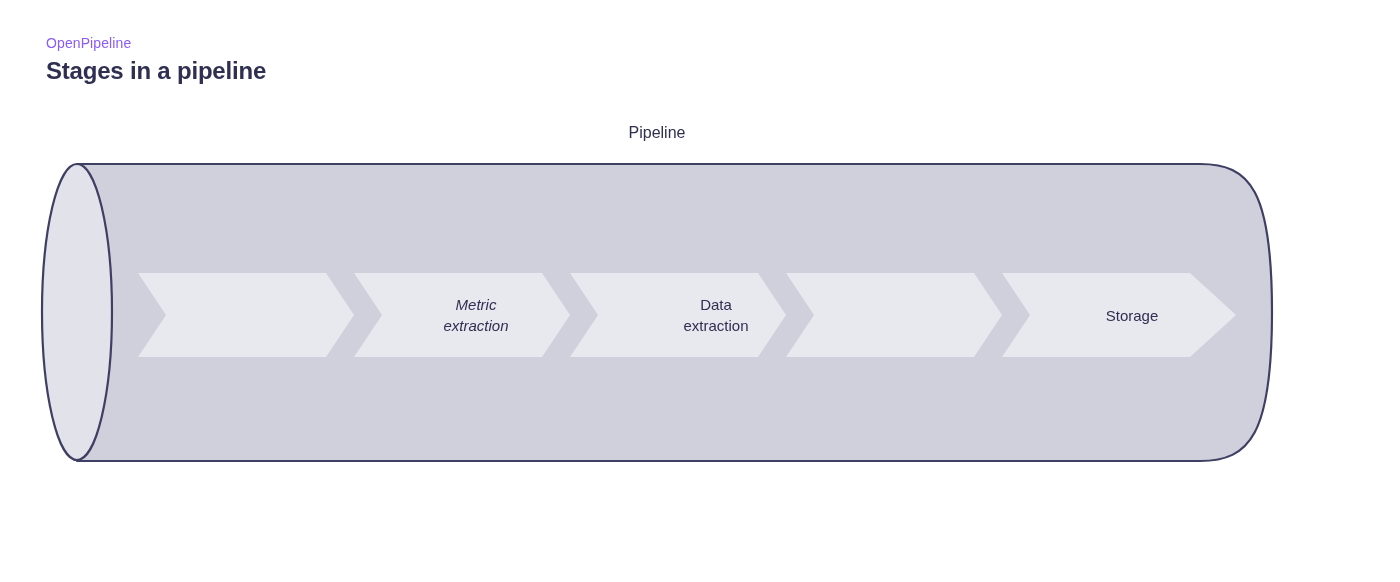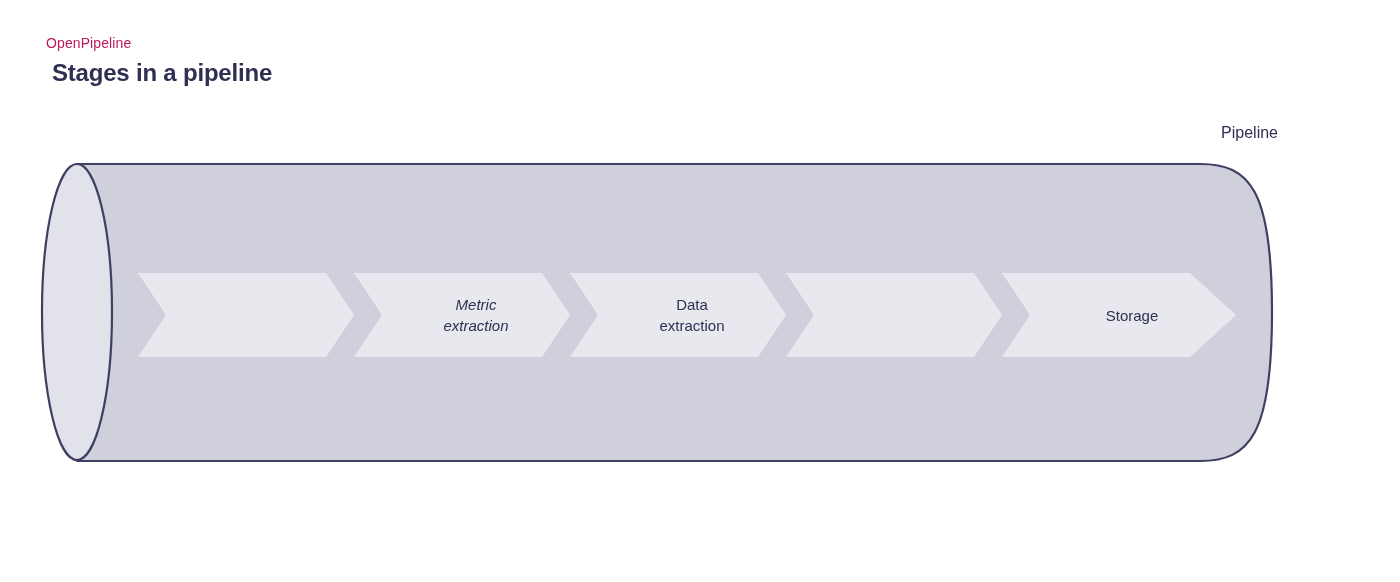--- a/index.html
+++ b/index.html
@@ -21,56 +21,56 @@
   
   #header {
     position: absolute;
     left: 46px;
     top: 34px;
     width: 700px;
   }
   #eyebrow {
     font-size: 14px;
     line-height: 18px;
-    color: #be185d;
+    color: #8b5cf6;
     letter-spacing: 0.1px;
     font-weight: 400;
     margin: 0 0 4px 0;
   }
   #page-title {
     font-size: 24px;
     line-height: 30px;
     font-weight: 700;
     color: #2f2f52;
     letter-spacing: -0.2px;
-    margin: 6px;
+    margin: 0;
   }
 
   
   #figure {
     position: absolute;
     left: 0;
     top: 0;
     width: 1400px;
     height: 582px;
   }
   #figure-svg {
     position: absolute;
     left: 0;
     top: 0;
     display: block;
   }
 
   
   #pipeline-caption {
     position: absolute;
-    left: 48px;
+    left: 42px;
     top: 122px;
     width: 1230px;
-    text-align: right;
+    text-align: center;
     font-size: 16px;
     line-height: 22px;
     color: #2f2f52;
     font-weight: 400;
   }
 
   
   .stage-label {
     position: absolute;
     text-align: center;
@@ -120,19 +120,19 @@
       <path d="M 1002 273 L 1190 273 L 1236 315 L 1190 357 L 1002 357 L 1030 315 Z" fill="#e8e8ef"></path>
     </g>
   </svg>
 
   <div id="pipeline-caption">Pipeline</div>
 
 
   <div class="stage-label" style="left:376px;  width:200px;font-style:italic;">Metric
 extraction</div>
 
-  <div class="stage-label" style="left:592px;  width:200px;">Data
+  <div class="stage-label" style="left:616px;  width:200px;">Data
 extraction</div>
 
 
   <div class="stage-label" style="left:1032px; width:200px;">Storage</div>
 
 </div>
 
 </body></html>

